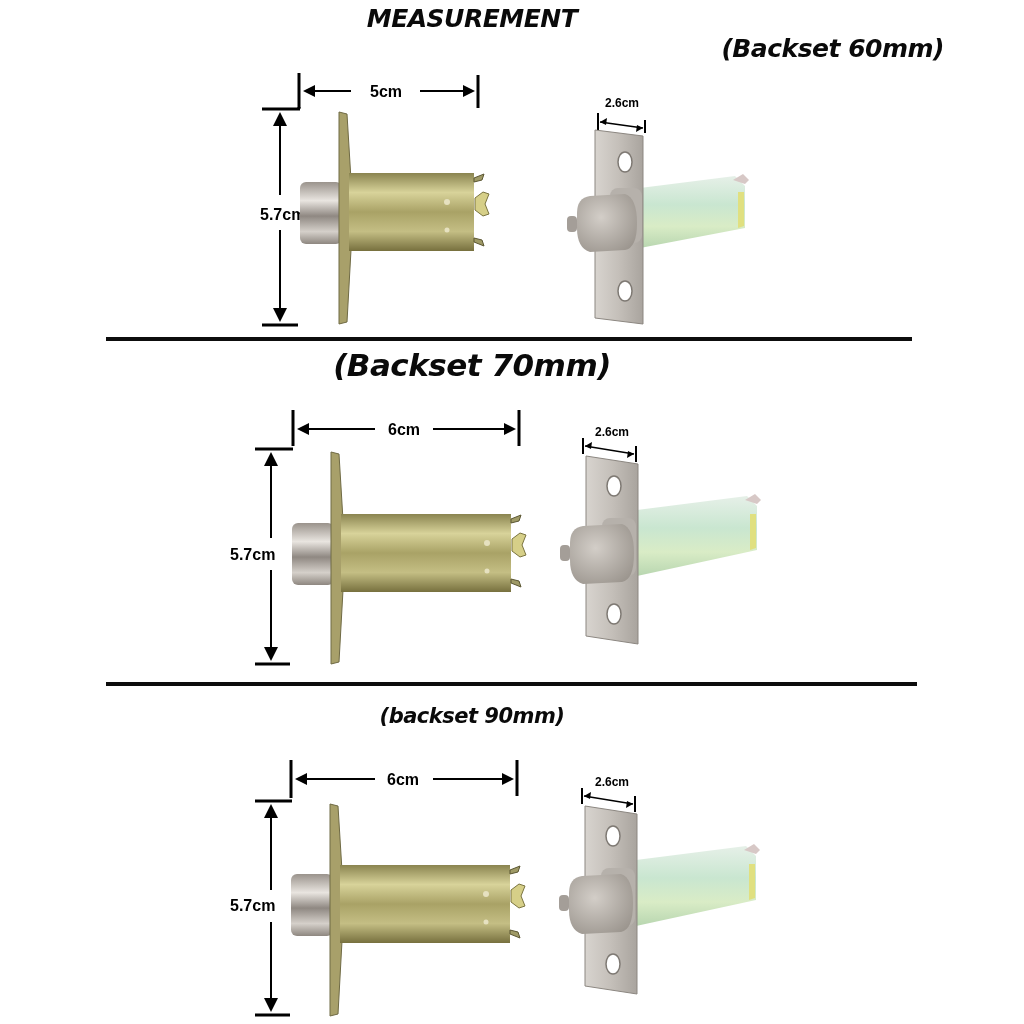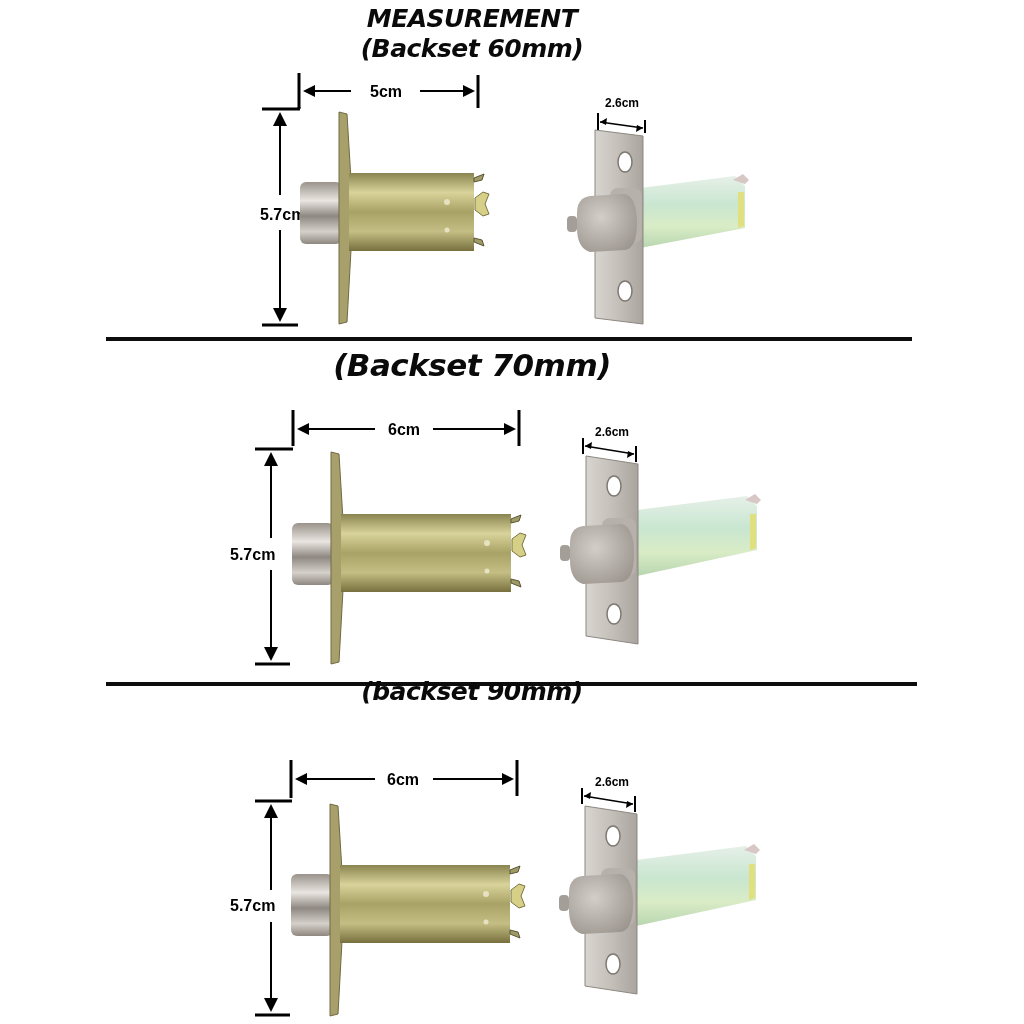--- a/index.html
+++ b/index.html
@@ -2,23 +2,23 @@
 <html><head>
 <meta charset="utf-8">
 <style>
   html, body { margin:0; padding:0; background:#ffffff; }
   body { width:1024px; height:1024px; position:relative; overflow:hidden;
          font-family:"DejaVu Sans", sans-serif; color:#000; }
   .title { position:absolute; left:0; width:944px; text-align:center;
            font-family:"DejaVu Sans", sans-serif; font-weight:bold; font-style:italic;
            color:#0a0a0a; letter-spacing:-0.5px; }
   .t1 { top:4px; font-size:25px; line-height:30px; }
-  .t2 { top:34px; font-size:25px; line-height:30px; }
+  .t2 { top:34px; font-size:25px; line-height:30px;text-align:right; }
   .t3 { top:349px; font-size:31px; line-height:32px; }
-  .t4 { top:676px; font-size:25px; line-height:32px; }
+  .t4 { top:700px; font-size:21px; line-height:32px; }
   .divider { position:absolute; height:4px; background:#0d0d0d; }
   .figure { position:absolute; }
   .figure svg { display:block; overflow:visible; }
   .dimlabel { font-family:"Liberation Sans", sans-serif; font-weight:bold; }
 </style>
 </head>
 <body>
 
 <div class="title t1">MEASUREMENT</div>
 <div class="title t2">(Backset 60mm)</div>

